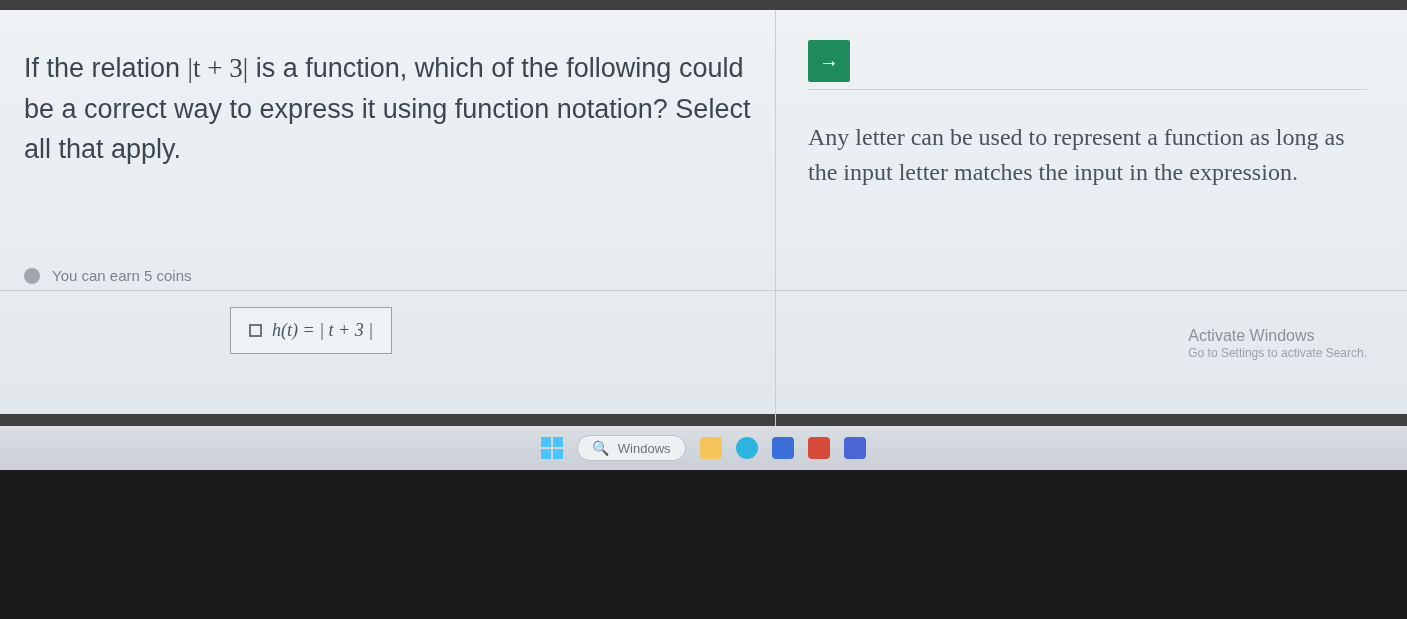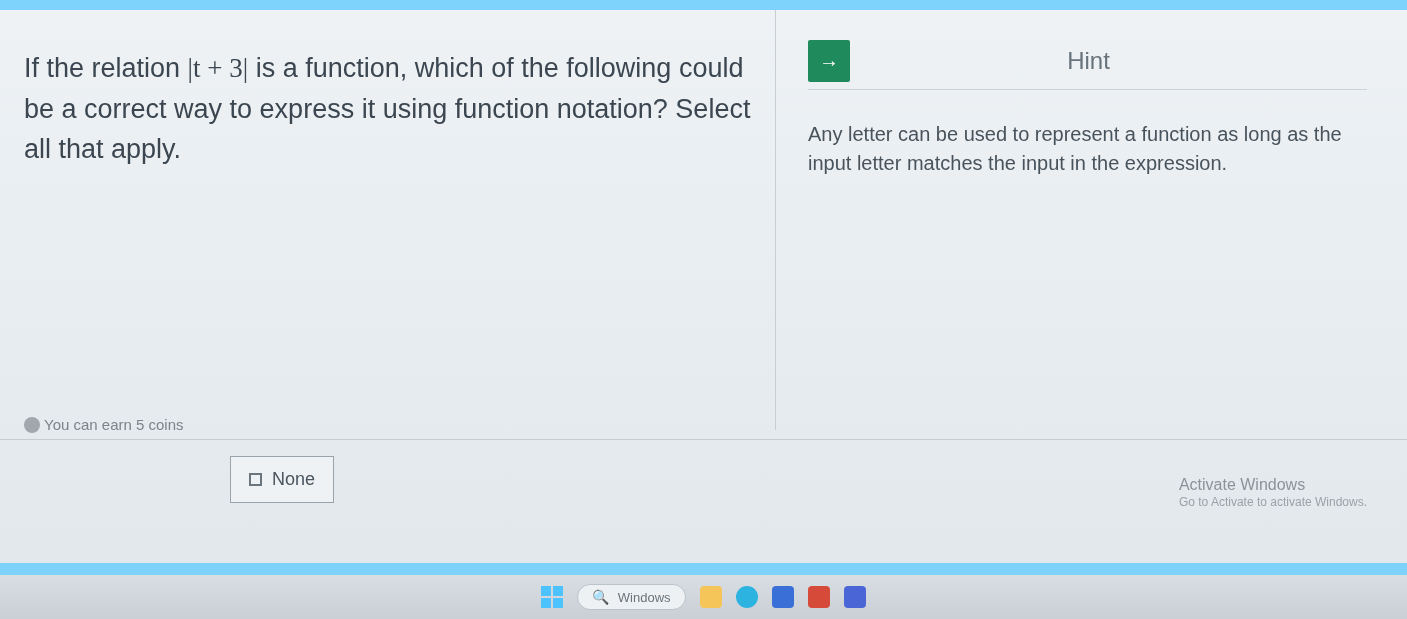--- a/index.html
+++ b/index.html
@@ -1,28 +1,28 @@
 <!DOCTYPE html>
 <html><head>
 <meta charset="utf-8">
 <style>
   * { box-sizing: border-box; margin: 0; padding: 0; }
   html, body { width: 1407px; height: 619px; font-family: Arial, Helvetica, sans-serif; background:#1a1a1a; overflow:hidden; }
-  .screen { position:relative; width:1407px; height:619px; background:#7dd3fc; }
+  .screen { position:relative; width:1407px; height:470px; background:#404040; }
   .content { position:absolute; left:0; top:10px; right:0; bottom:56px; background: linear-gradient(180deg,#eef2f5 0%, #e3e8ec 100%); }
   .main-row { display:flex; height:420px; }
   .question-col { flex: 0 0 775px; padding: 38px 20px 0 24px; }
   .question-text { font-size:27px; line-height:1.5; color:#3b4650; font-weight:400; }
   .divider { width:1px; background:#c8ced3; }
   .hint-col { flex:1; padding: 22px 40px 0 32px; }
   .hint-header { display:flex; align-items:center; height:58px; border-bottom:1px solid #ccd3d8; }
   .arrow-btn { width:42px; height:42px; background:#1f8a5b; display:flex; align-items:center; justify-content:center; color:#fff; font-size:20px; border-radius:2px; cursor:pointer; }
   .hint-title { flex:1; text-align:center; font-size:24px; color:#68737c; font-weight:400; padding-right:40px; }
-  .hint-body { padding-top:30px; font-size:20px; line-height:1.45; color:#48535c; }
-  .earn-row { position:absolute; left:24px; bottom:130px; display:flex; align-items:center; gap:4px; color:#7a848c; font-size:15px; }
+  .hint-body { padding-top:30px; font-size:24px; line-height:1.45; color:#48535c;font-family:Liberation Serif, serif; }
+  .earn-row { position:absolute; left:24px; bottom:130px; display:flex; align-items:center; gap:12px; color:#7a848c; font-size:15px; }
   .coin-icon { width:16px; height:16px; border-radius:50%; background:#a0a7ad; display:inline-block; }
   .options-bar { position:absolute; left:0; right:0; bottom:44px; height:80px; border-top:1px solid #c6ccd1; display:flex; align-items:center; padding-left:230px; gap:18px; }
   .option { border:1px solid #9aa3aa; background:#eef2f5; padding:12px 18px; display:flex; align-items:center; gap:10px; cursor:pointer; font-size:18px; color:#4b555e; font-style:italic; font-family: 'Times New Roman', serif; }
   .option .cb { width:13px; height:13px; border:2px solid #6b757d; display:inline-block; font-style:normal; }
   .option .lbl { font-style: normal; }
   .option .math { font-style: italic; }
   .watermark { position:absolute; right:40px; bottom:52px; color:#8a939a; font-size:16px; text-align:left; line-height:1.3;margin-left:25px; }
   .watermark .sub { font-size:12px; color:#9aa2a8; }
   .taskbar { position:absolute; left:0; right:0; bottom:0; height:44px; background: linear-gradient(180deg,#d9dee3 0%, #c9cfd5 100%); display:flex; align-items:center; justify-content:center; gap:14px; }
   .win-logo { width:22px; height:22px; display:grid; grid-template-columns:1fr 1fr; grid-template-rows:1fr 1fr; gap:2px; }
@@ -44,41 +44,40 @@
         <p class="question-text">
           <span>If the relation </span><span style="font-family:'Times New Roman',serif;">|t + 3|</span><span> is a function, which of the following could be a correct way to express it using function notation? Select all that apply.</span>
         </p>
       </div>
       <div class="divider"></div>
       <div class="hint-col">
         <div class="hint-header">
           <div class="arrow-btn">
             <span>→</span>
           </div>
-          <div class="hint-title">Hint</div>
         </div>
         <div class="hint-body">Any letter can be used to represent a function as long as the input letter matches the input in the expression.</div>
       </div>
     </div>
 
     <div class="earn-row">
       <span class="coin-icon"></span>
       <span>You can earn 5 coins</span>
     </div>
 
     <div class="options-bar">
       <div class="option">
         <span class="cb"></span>
-        <span class="lbl" style="font-family:Arial,sans-serif;">None</span>
+        <span class="math">h(t) = | t + 3 |</span>
       </div>
     </div>
 
     <div class="watermark">
       <div>Activate Windows</div>
-      <div class="sub">Go to Activate to activate Windows.</div>
+      <div class="sub">Go to Settings to activate Search.</div>
     </div>
 
   </div>
 
   <div class="taskbar">
     <div class="win-logo">
         <span></span>
         <span></span>
         <span></span>
         <span></span>

